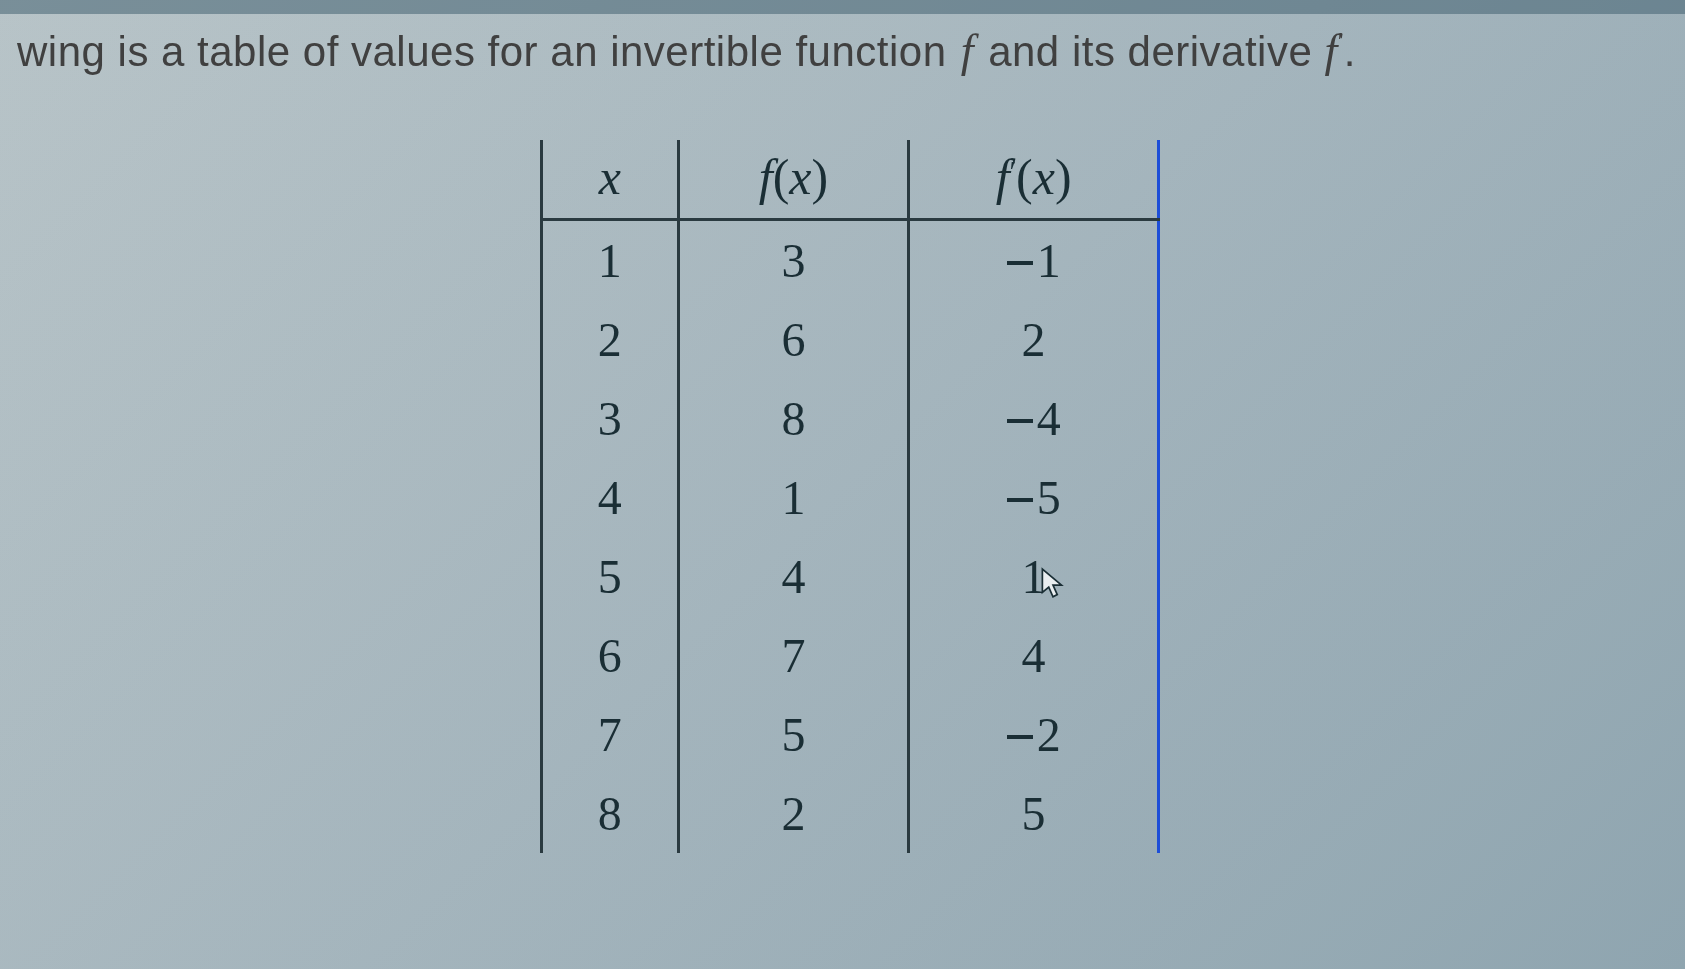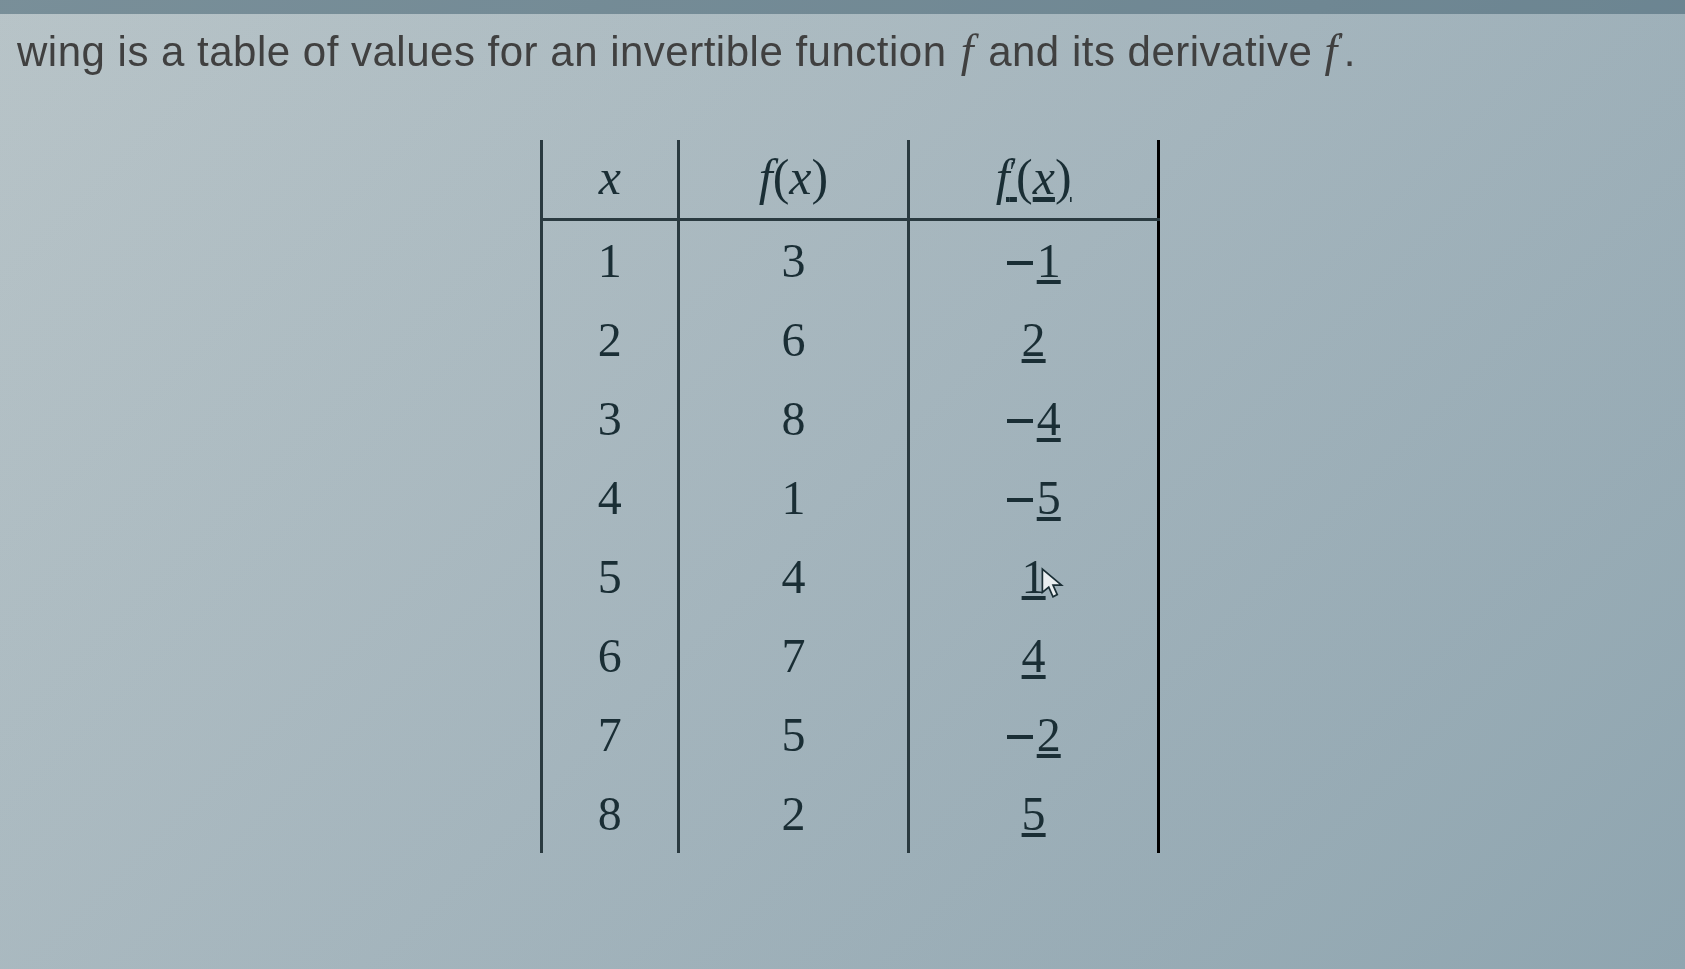--- a/index.html
+++ b/index.html
@@ -94,22 +94,21 @@
     border-left: 3px solid #2a3a40;
     text-align: center;
   }
   
   table.math thead tr th {
     border-bottom: 3px solid #2a3a40;
   }
   
   table.math th:last-child,
   table.math td:last-child {
-    border-right: 3px solid #000000;
-    text-decoration: underline;
+    border-right: 3px solid #1d4ed8;
   }
   table.math th:first-child,
   table.math td:first-child {
     border-left: 3px solid #2a3a40;
   }
   .minus {
     display: inline-block;
     width: 0.55em;
     height: 0.08em;
     background: #1a2e35;

